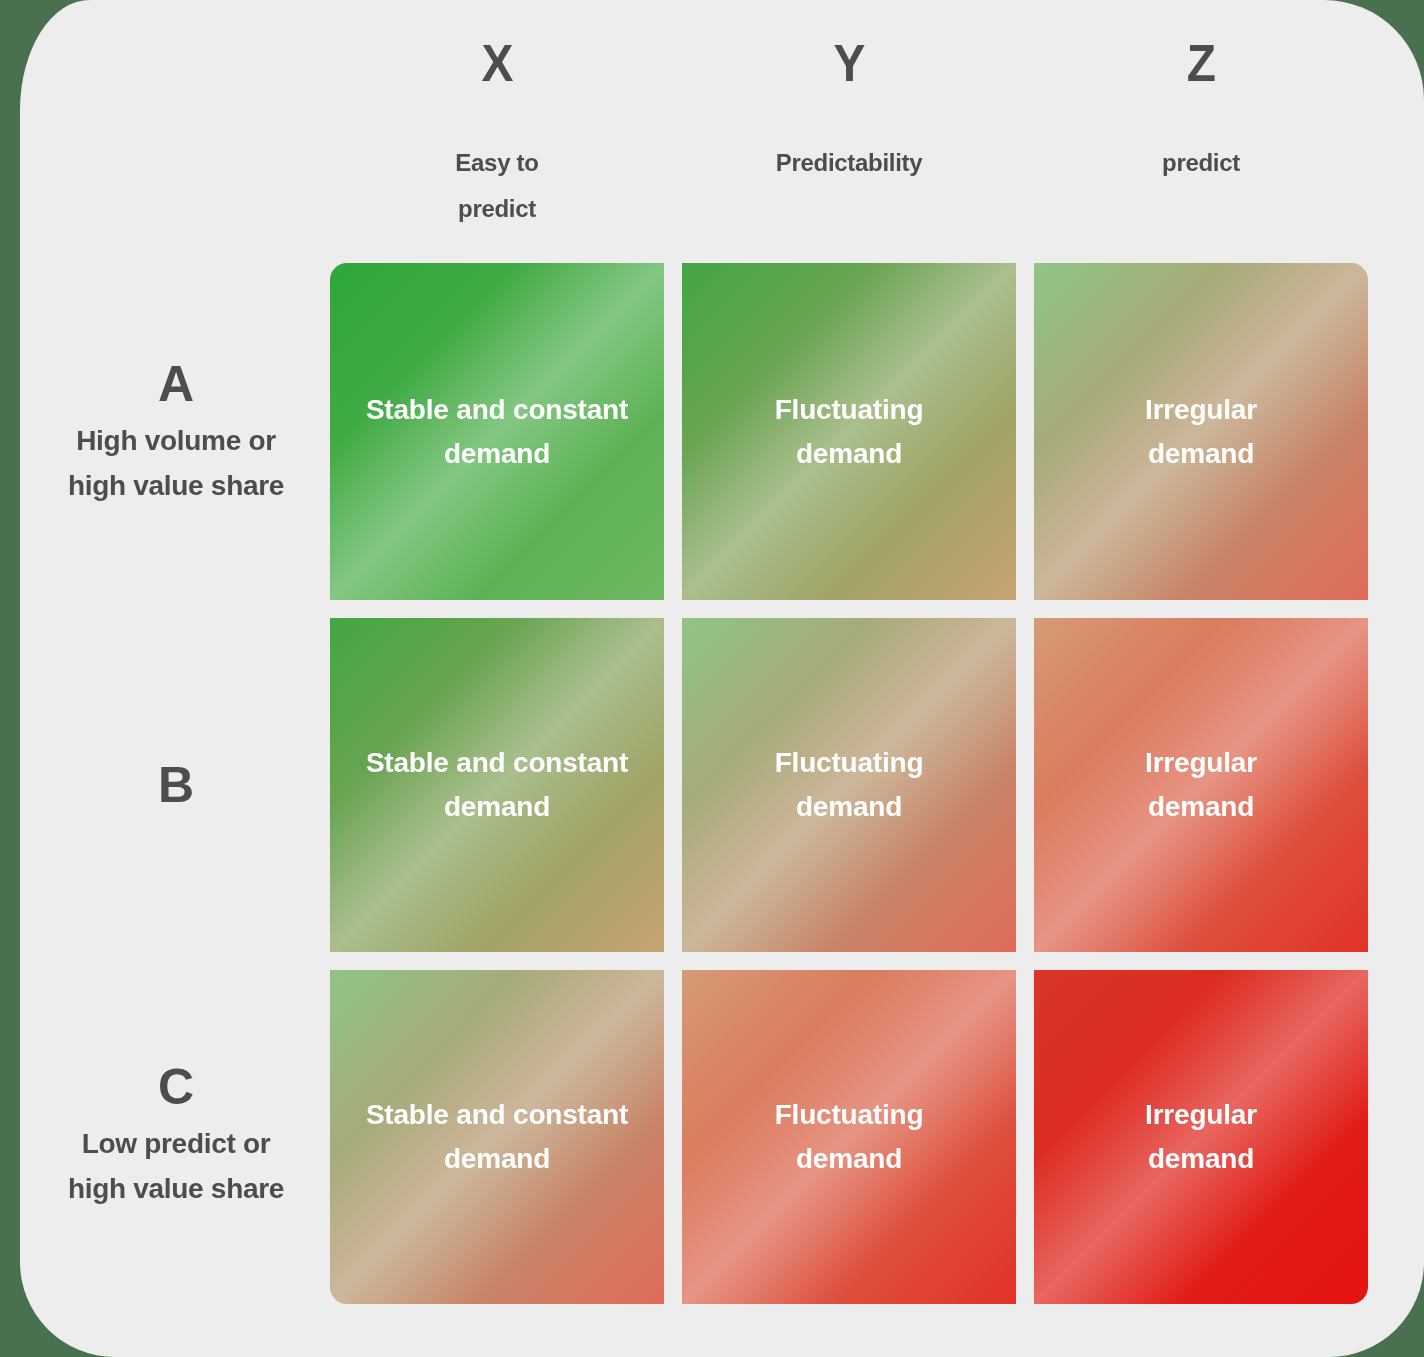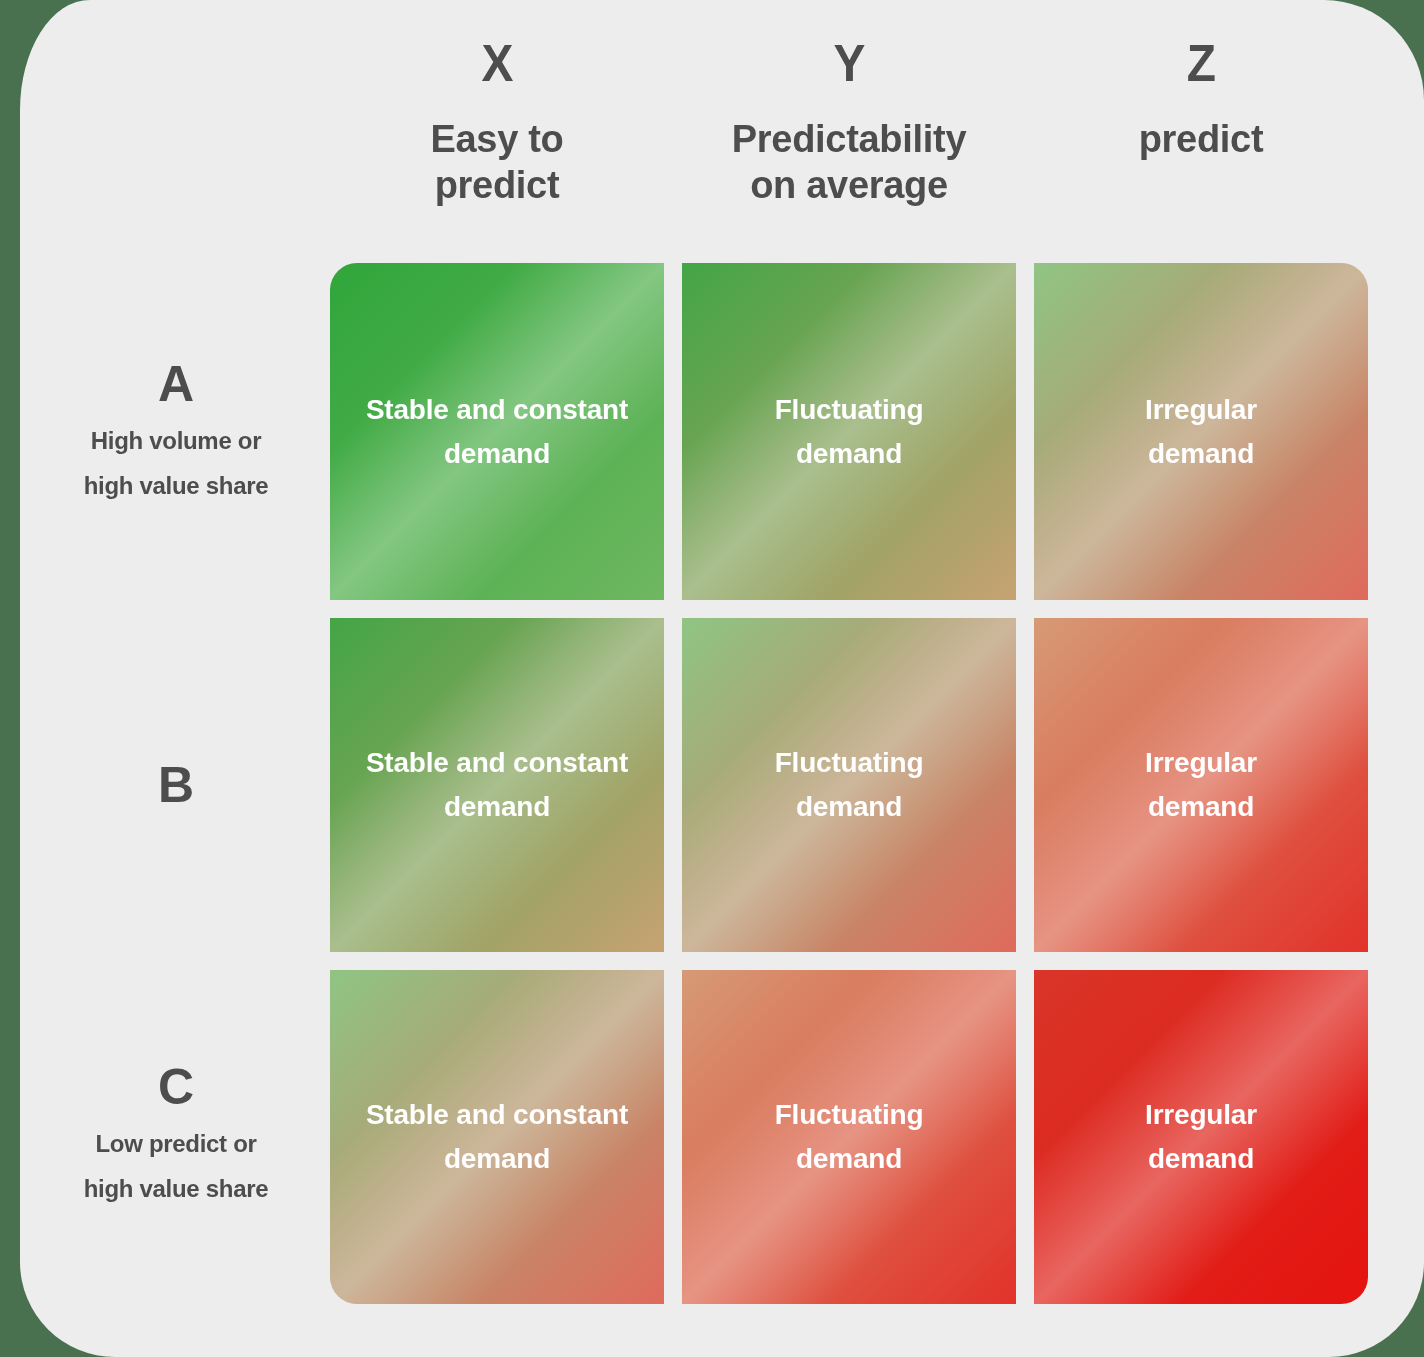--- a/index.html
+++ b/index.html
@@ -15,39 +15,39 @@
   
   .col-headers{
     position:absolute;left:310px;top:34px;width:1038px;
     display:grid;grid-template-columns:1fr 1fr 1fr;column-gap:18px;
   }
   .col-header{text-align:center;color:var(--text-dark);}
   .col-letter{
     font-size:52px;line-height:58px;letter-spacing:-1px;
     transform:scaleX(.92);
   }
-  .col-desc{margin-top:24px;font-size:38px;line-height:46px;letter-spacing:-.3px;}
+  .col-desc{margin-top:48px;font-size:24px;line-height:46px;letter-spacing:-.3px;}
   .col-desc span{display:block;}
   
   .row-header{
     position:absolute;left:0;width:312px;
     display:flex;flex-direction:column;align-items:center;justify-content:center;
     text-align:center;color:var(--text-dark);
   }
   .row-a{top:263px;height:337px;}
   .row-b{top:618px;height:334px;}
   .row-c{top:968px;height:334px;}
   .row-letter{font-size:50px;line-height:56px;}
-  .row-desc{margin-top:6px;font-size:24px;line-height:45px;letter-spacing:-.3px;}
+  .row-desc{margin-top:6px;font-size:28px;line-height:45px;letter-spacing:-.3px;}
   .row-desc span{display:block;}
   
   .matrix{
     position:absolute;left:310px;top:263px;width:1038px;height:1041px;
     display:grid;grid-template-columns:1fr 1fr 1fr;grid-template-rows:337px 334px 334px;
-    gap:18px;border-radius:27px;overflow:hidden;
+    gap:18px;border-radius:17px;overflow:hidden;
   }
   .cell{
     display:flex;align-items:center;justify-content:center;text-align:center;
   }
   .cell-label{
     color:#ffffff;font-size:28px;line-height:44px;letter-spacing:-.2px;
   }
   .cell-label span{display:block;}
 </style>
 </head>
@@ -60,21 +60,20 @@
       <div class="col-letter">X</div>
       <div class="col-desc">
         <span>Easy to</span>
         <span>predict</span>
       </div>
     </div>
     <div class="col-header">
       <div class="col-letter">Y</div>
       <div class="col-desc">
         <span>Predictability</span>
-        <span>on average</span>
       </div>
     </div>
     <div class="col-header">
       <div class="col-letter">Z</div>
       <div class="col-desc">
         <span>predict</span>
       </div>
     </div>
   </div>
 

